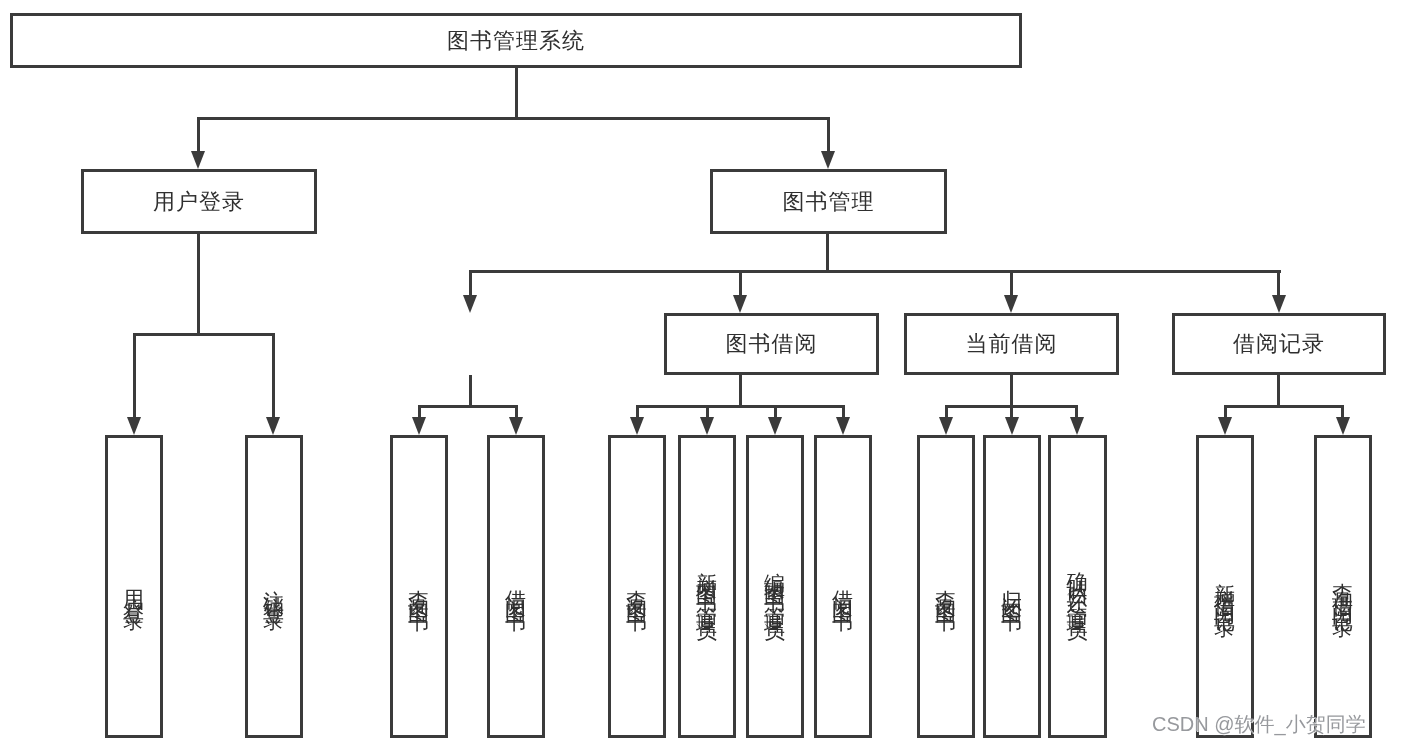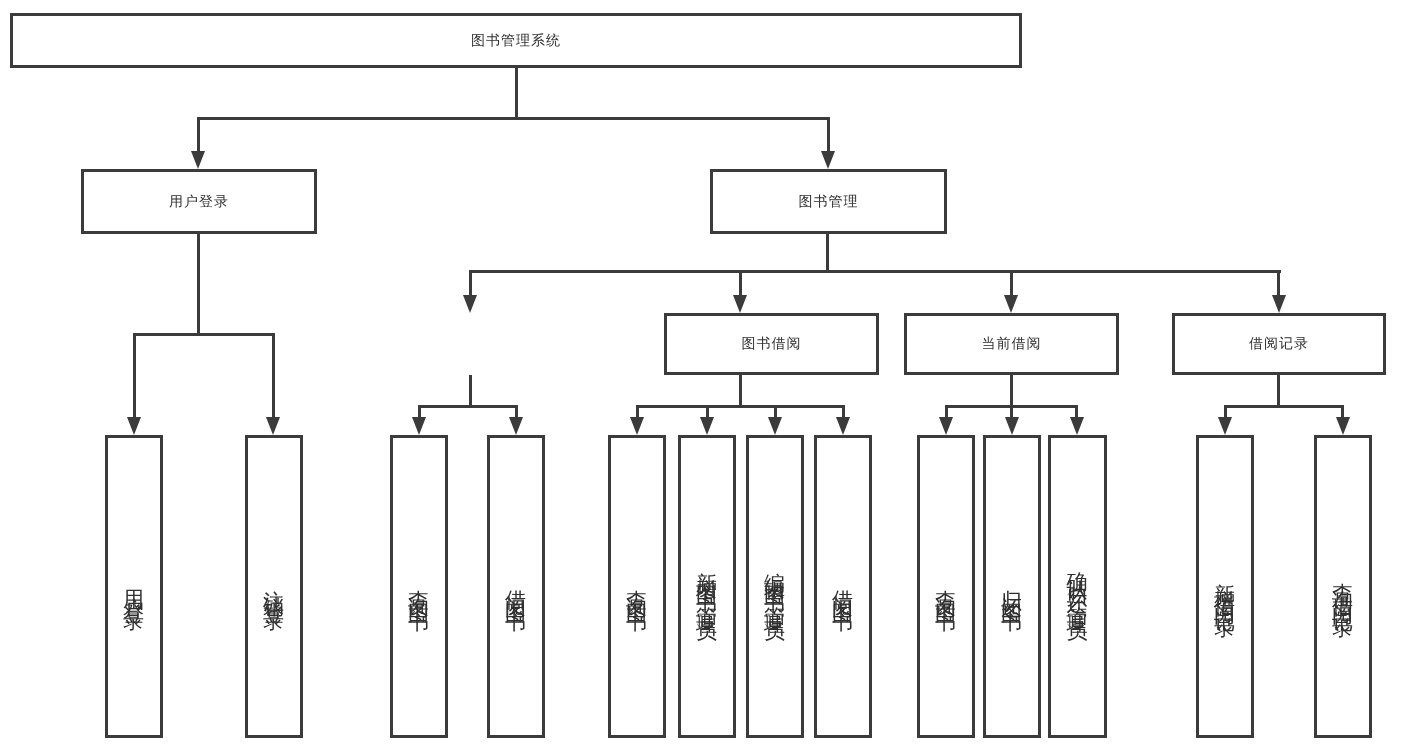--- a/index.html
+++ b/index.html
@@ -11,21 +11,21 @@
   html,body{margin:0;padding:0;background:var(--bg);}
   .canvas{
     position:relative;width:1405px;height:747px;background:var(--bg);
     font-family:"Liberation Sans","DejaVu Sans",sans-serif;overflow:hidden;
   }
   .box{
     position:absolute;box-sizing:border-box;background:#fff;
     border:3px solid var(--line);
     display:flex;align-items:center;justify-content:center;
   }
-  .box .lbl{font-size:14px;color:var(--text);letter-spacing:1px;white-space:nowrap;}
+  .box .lbl{font-size:22px;color:var(--text);letter-spacing:1px;white-space:nowrap;}
   .vbox .lbl{
     writing-mode:vertical-rl;text-orientation:mixed;
     font-size:21px;letter-spacing:7px;line-height:1;color:var(--text);
   }
   .hl{position:absolute;height:3px;background:var(--line);}
   .vl{position:absolute;width:3px;background:var(--line);}
   .arr{
     position:absolute;width:0;height:0;
     border-left:7px solid transparent;border-right:7px solid transparent;
     border-top:18px solid var(--line);
@@ -158,14 +158,15 @@
     <span class="lbl">确认归还（管理员）</span>
   </div>
 
   <div class="box vbox" style="left:1196px;top:435px;width:58px;height:303px;">
     <span class="lbl">新增借阅记录</span>
   </div>
   <div class="box vbox" style="left:1314px;top:435px;width:58px;height:303px;">
     <span class="lbl">查询借阅记录</span>
   </div>
 
+  <div class="watermark" style="left:1152px;top:711px;">CSDN @软件_小贺同学</div>
 
 </div>
 
 </body></html>

